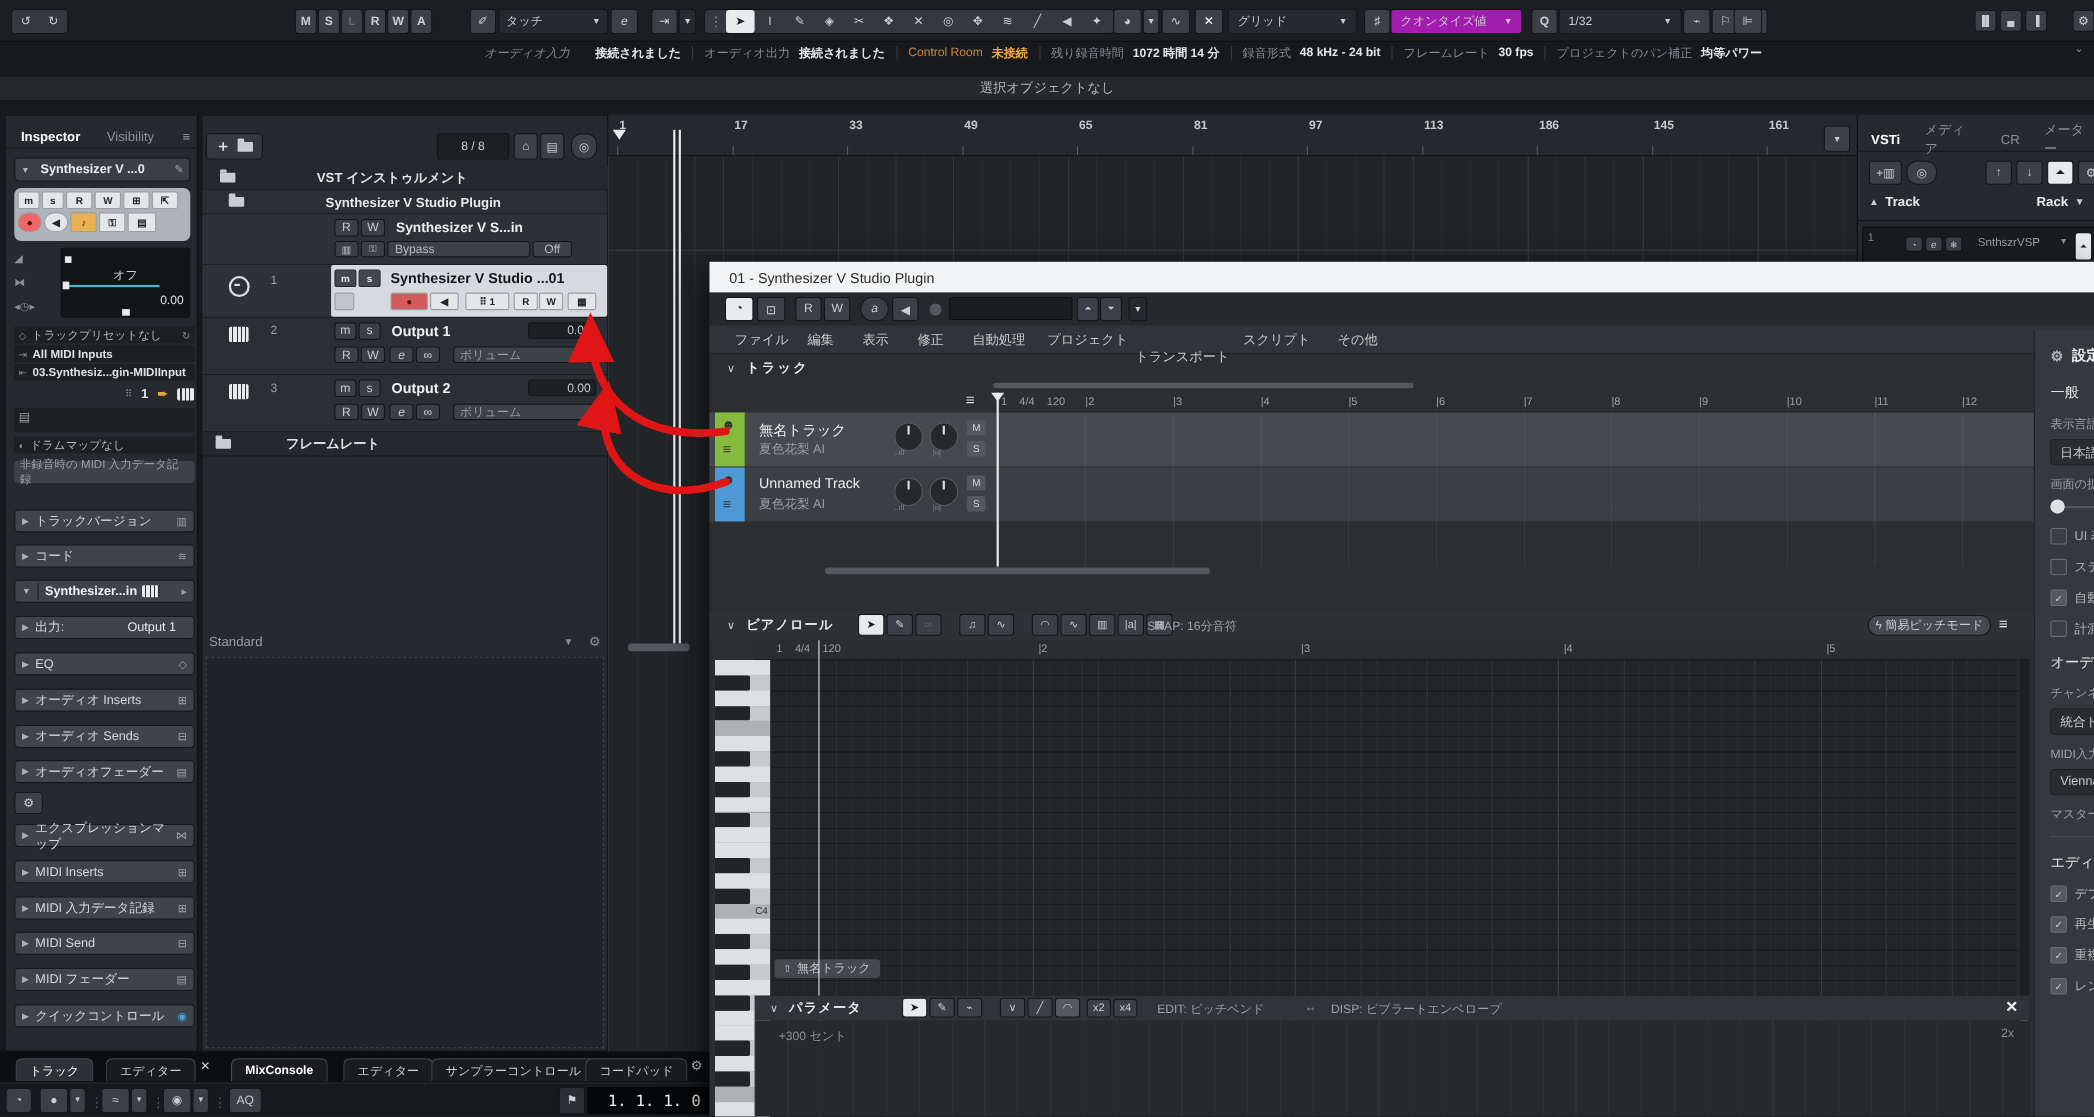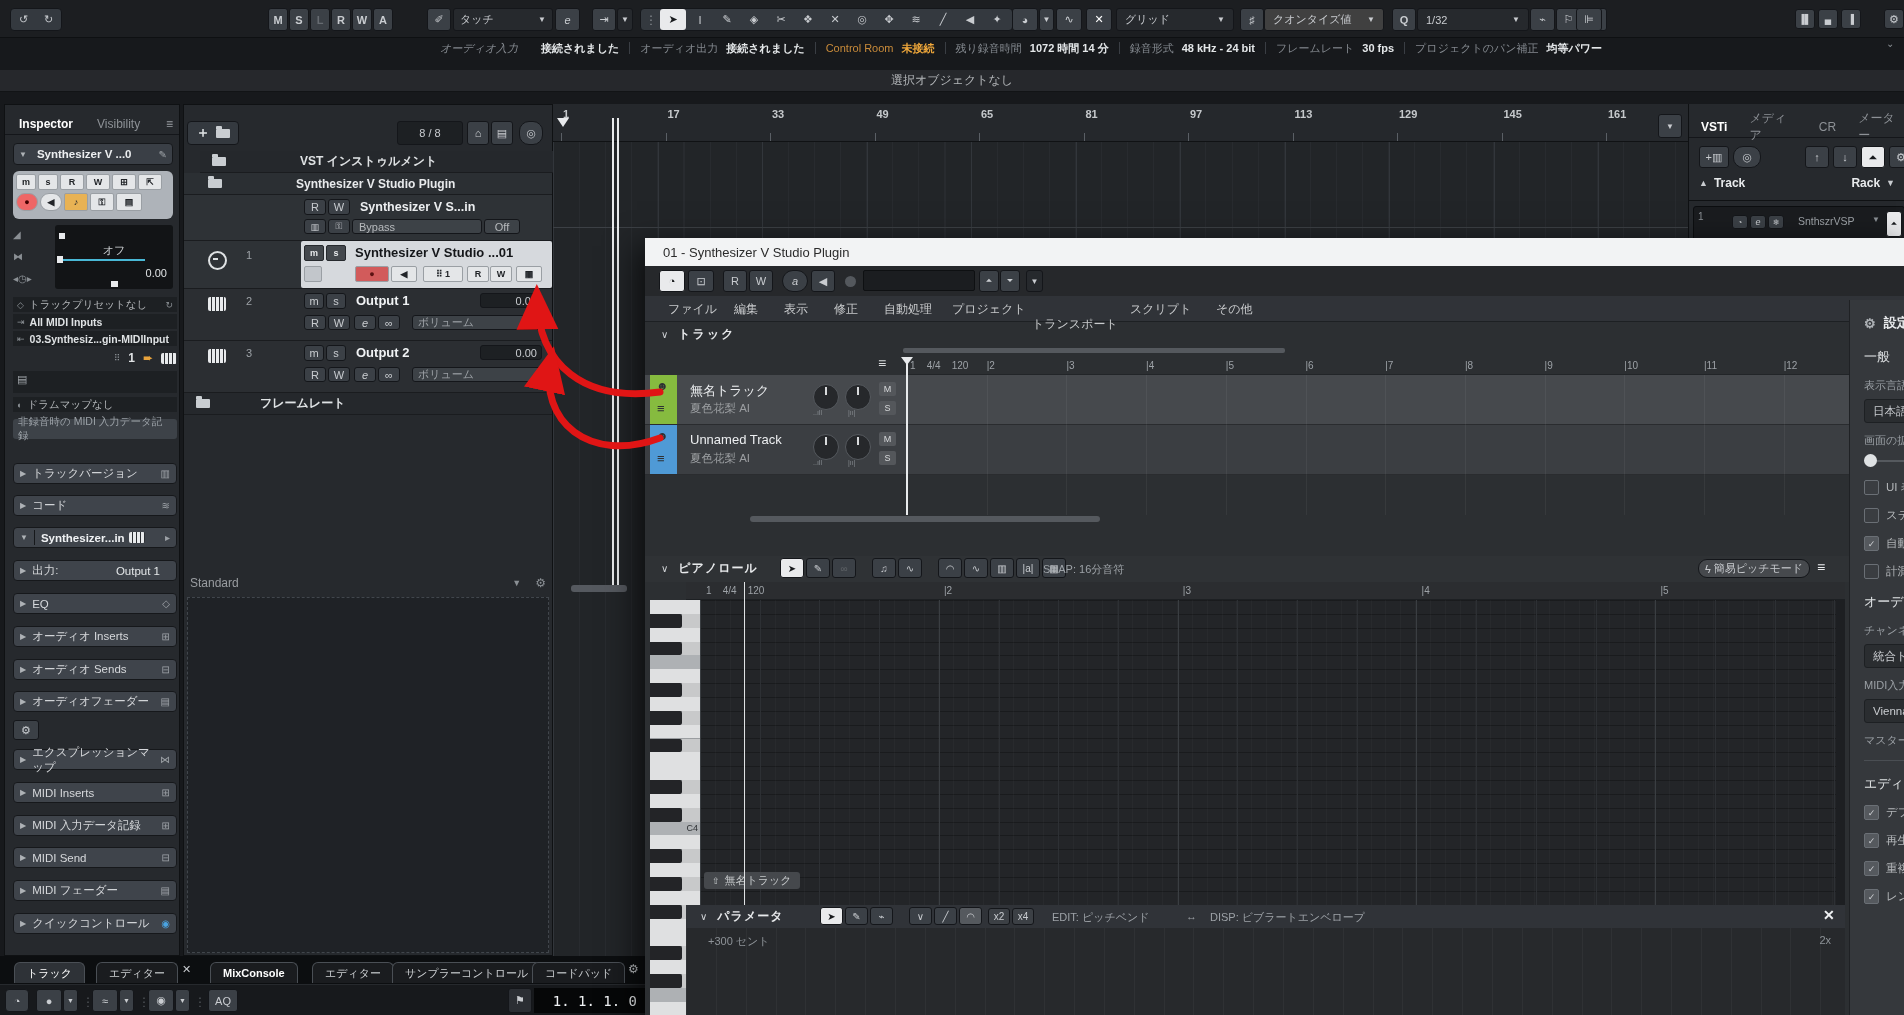--- a/index.html
+++ b/index.html
@@ -86,21 +86,21 @@
     <div class="btn" style="width:15px;height:23px;font-size:8px">▼</div>
   </div>
   <div class="btn abs" style="left:1056px;top:8px;width:26px;height:23px">∿</div>
   <div class="btn abs" style="left:1086px;top:8px;width:26px;height:23px;color:#fff">✕</div>
   <div class="btn abs" style="left:1116px;top:8px;width:118px;height:23px;background:#26292d;justify-content:space-between;padding:0 8px">
     <span>グリッド</span>
       <span style="font-size:8px">▼</span>
   </div>
   <div class="abs flex" style="left:1240px;top:8px;gap:0">
     <div class="btn" style="width:24px;height:23px">♯</div>
-    <div class="btn" style="width:120px;height:23px;background:#404040;justify-content:space-between;padding:0 8px">
+    <div class="btn" style="width:120px;height:23px;background:#a21caf;justify-content:space-between;padding:0 8px">
       <span>クオンタイズ値</span>
         <span style="font-size:8px">▼</span>
     </div>
   </div>
   <div class="abs flex" style="left:1392px;top:8px;gap:1px">
     <div class="btn" style="width:24px;height:23px;font-weight:bold">Q</div>
     <div class="btn" style="width:112px;height:23px;background:#26292d;justify-content:space-between;padding:0 8px">
       <span>1/32</span>
         <span style="font-size:8px">▼</span>
     </div>
@@ -297,21 +297,21 @@
   </div>
   <div class="abs flex" style="left:213px;top:16px;width:66px;height:24px;background:#1d2023;border:1px solid #14161a;border-radius:3px;justify-content:center">
     <span style="font-size:11px;color:#c9ccd0">8 / 8</span>
   </div>
   <div class="abs flex" style="left:283px;top:16px;gap:2px">
     <div class="btn" style="width:22px;height:24px">⌂</div>
     <div class="btn" style="width:22px;height:24px">▤</div>
     <div class="btn" style="width:24px;height:24px;margin-left:4px;border-radius:10px">◎</div>
   </div>
 
-  <div class="abs flex" style="left:16px;top:46px;width:368px;height:22px;background:#25282c;border-bottom:1px solid #1a1c1f;padding-left:12px">
+  <div class="abs flex" style="left:4px;top:46px;width:368px;height:22px;background:#25282c;border-bottom:1px solid #1a1c1f;padding-left:12px">
     <span class="folder"></span>
     <span style="margin-left:66px;font-weight:bold;color:#dfe2e4">VST インストゥルメント</span>
   </div>
   <div class="abs flex" style="left:0;top:68px;width:368px;height:22px;background:#2b2f33;border-bottom:1px solid #1a1c1f;padding-left:24px">
     <span class="folder"></span>
     <span style="margin-left:66px;font-weight:bold;color:#e8eaec">Synthesizer V Studio Plugin</span>
   </div>
 
   <div class="abs" style="left:0;top:90px;width:368px;height:46px;background:#2e3236;border-bottom:1px solid #1a1c1f">
     <div class="flex" style="position:absolute;left:120px;top:4px;gap:2px">
@@ -398,21 +398,21 @@
     <div style="position: absolute; left: 323.5px; top: 4px; color: rgb(198, 201, 204); font-size: 11px; font-weight: bold;">49</div>
     <div style="position: absolute; left: 321.5px; bottom: 0px; width: 1px; height: 8px; background: rgb(90, 95, 101);"></div>
     <div style="position: absolute; left: 428px; top: 4px; color: rgb(198, 201, 204); font-size: 11px; font-weight: bold;">65</div>
     <div style="position: absolute; left: 426px; bottom: 0px; width: 1px; height: 8px; background: rgb(90, 95, 101);"></div>
     <div style="position: absolute; left: 532.5px; top: 4px; color: rgb(198, 201, 204); font-size: 11px; font-weight: bold;">81</div>
     <div style="position: absolute; left: 530.5px; bottom: 0px; width: 1px; height: 8px; background: rgb(90, 95, 101);"></div>
     <div style="position: absolute; left: 637px; top: 4px; color: rgb(198, 201, 204); font-size: 11px; font-weight: bold;">97</div>
     <div style="position: absolute; left: 635px; bottom: 0px; width: 1px; height: 8px; background: rgb(90, 95, 101);"></div>
     <div style="position: absolute; left: 741.5px; top: 4px; color: rgb(198, 201, 204); font-size: 11px; font-weight: bold;">113</div>
     <div style="position: absolute; left: 739.5px; bottom: 0px; width: 1px; height: 8px; background: rgb(90, 95, 101);"></div>
-    <div style="position: absolute; left: 846px; top: 4px; color: rgb(198, 201, 204); font-size: 11px; font-weight: bold;">129</div>
+    <div style="position: absolute; left: 846px; top: 4px; color: rgb(198, 201, 204); font-size: 11px; font-weight: bold;">186</div>
     <div style="position: absolute; left: 844px; bottom: 0px; width: 1px; height: 8px; background: rgb(90, 95, 101);"></div>
     <div style="position: absolute; left: 950.5px; top: 4px; color: rgb(198, 201, 204); font-size: 11px; font-weight: bold;">145</div>
     <div style="position: absolute; left: 948.5px; bottom: 0px; width: 1px; height: 8px; background: rgb(90, 95, 101);"></div>
     <div style="position: absolute; left: 1055px; top: 4px; color: rgb(198, 201, 204); font-size: 11px; font-weight: bold;">161</div>
     <div style="position: absolute; left: 1053px; bottom: 0px; width: 1px; height: 8px; background: rgb(90, 95, 101);"></div>
   </div>
 <div class="btn abs" style="left:1658px;top:114px;width:24px;height:24px;font-size:8px">▼</div>
 <div class="abs" style="left:553px;top:142px;width:1135px;height:816px;background:#222528;
             background-image:repeating-linear-gradient(90deg,#32363b 0 1px,transparent 1px 104.5px),repeating-linear-gradient(90deg,#282b2f 0 1px,transparent 1px 26.1px)">
   <div class="abs" style="left:0;top:85px;width:1135px;height:1px;background:#3c4045"></div>

